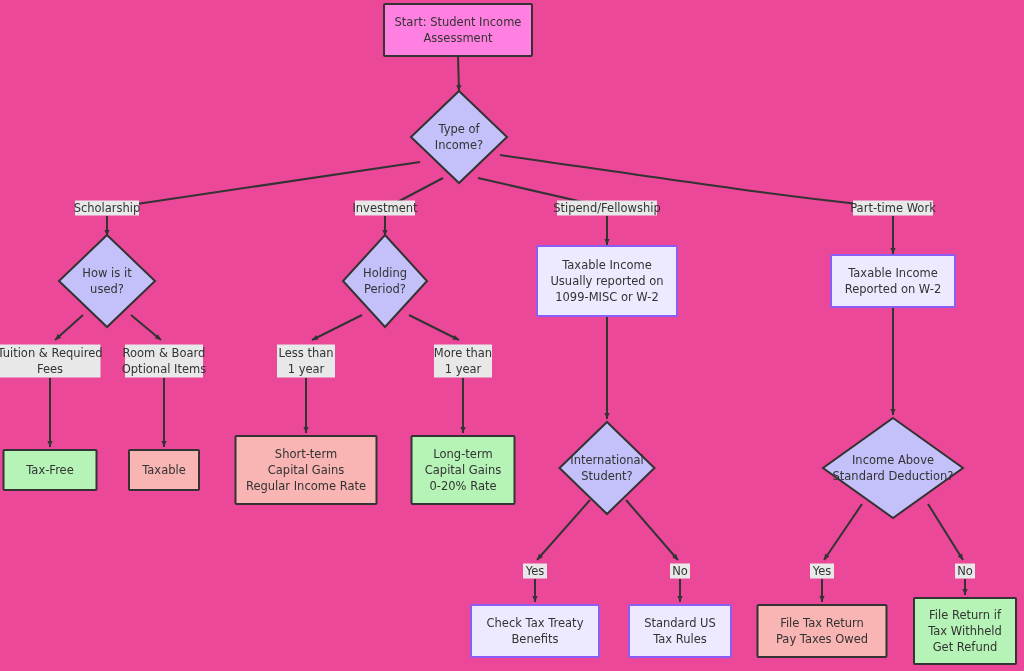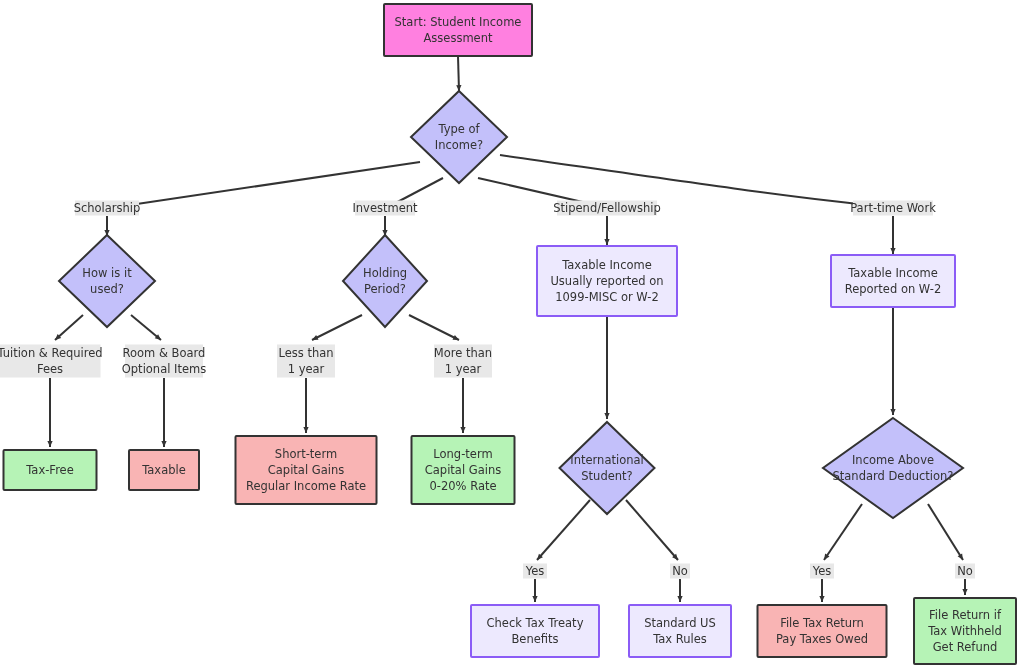--- a/index.html
+++ b/index.html
@@ -10,21 +10,21 @@
   body {
     width: 1024px;
     height: 671px;
     overflow: hidden;
     font-family: "DejaVu Sans", sans-serif;
   }
   #flowchart-root {
     position: relative;
     width: 1024px;
     height: 671px;
-    background: #ffffff;
+    background: #ec4899;
   }
   svg#chart-svg {
     display: block;
     width: 1024px;
     height: 671px;
   }
   .node-label {
     font-family: "DejaVu Sans", sans-serif;
     font-size: 11.5px;
     fill: #333333;

